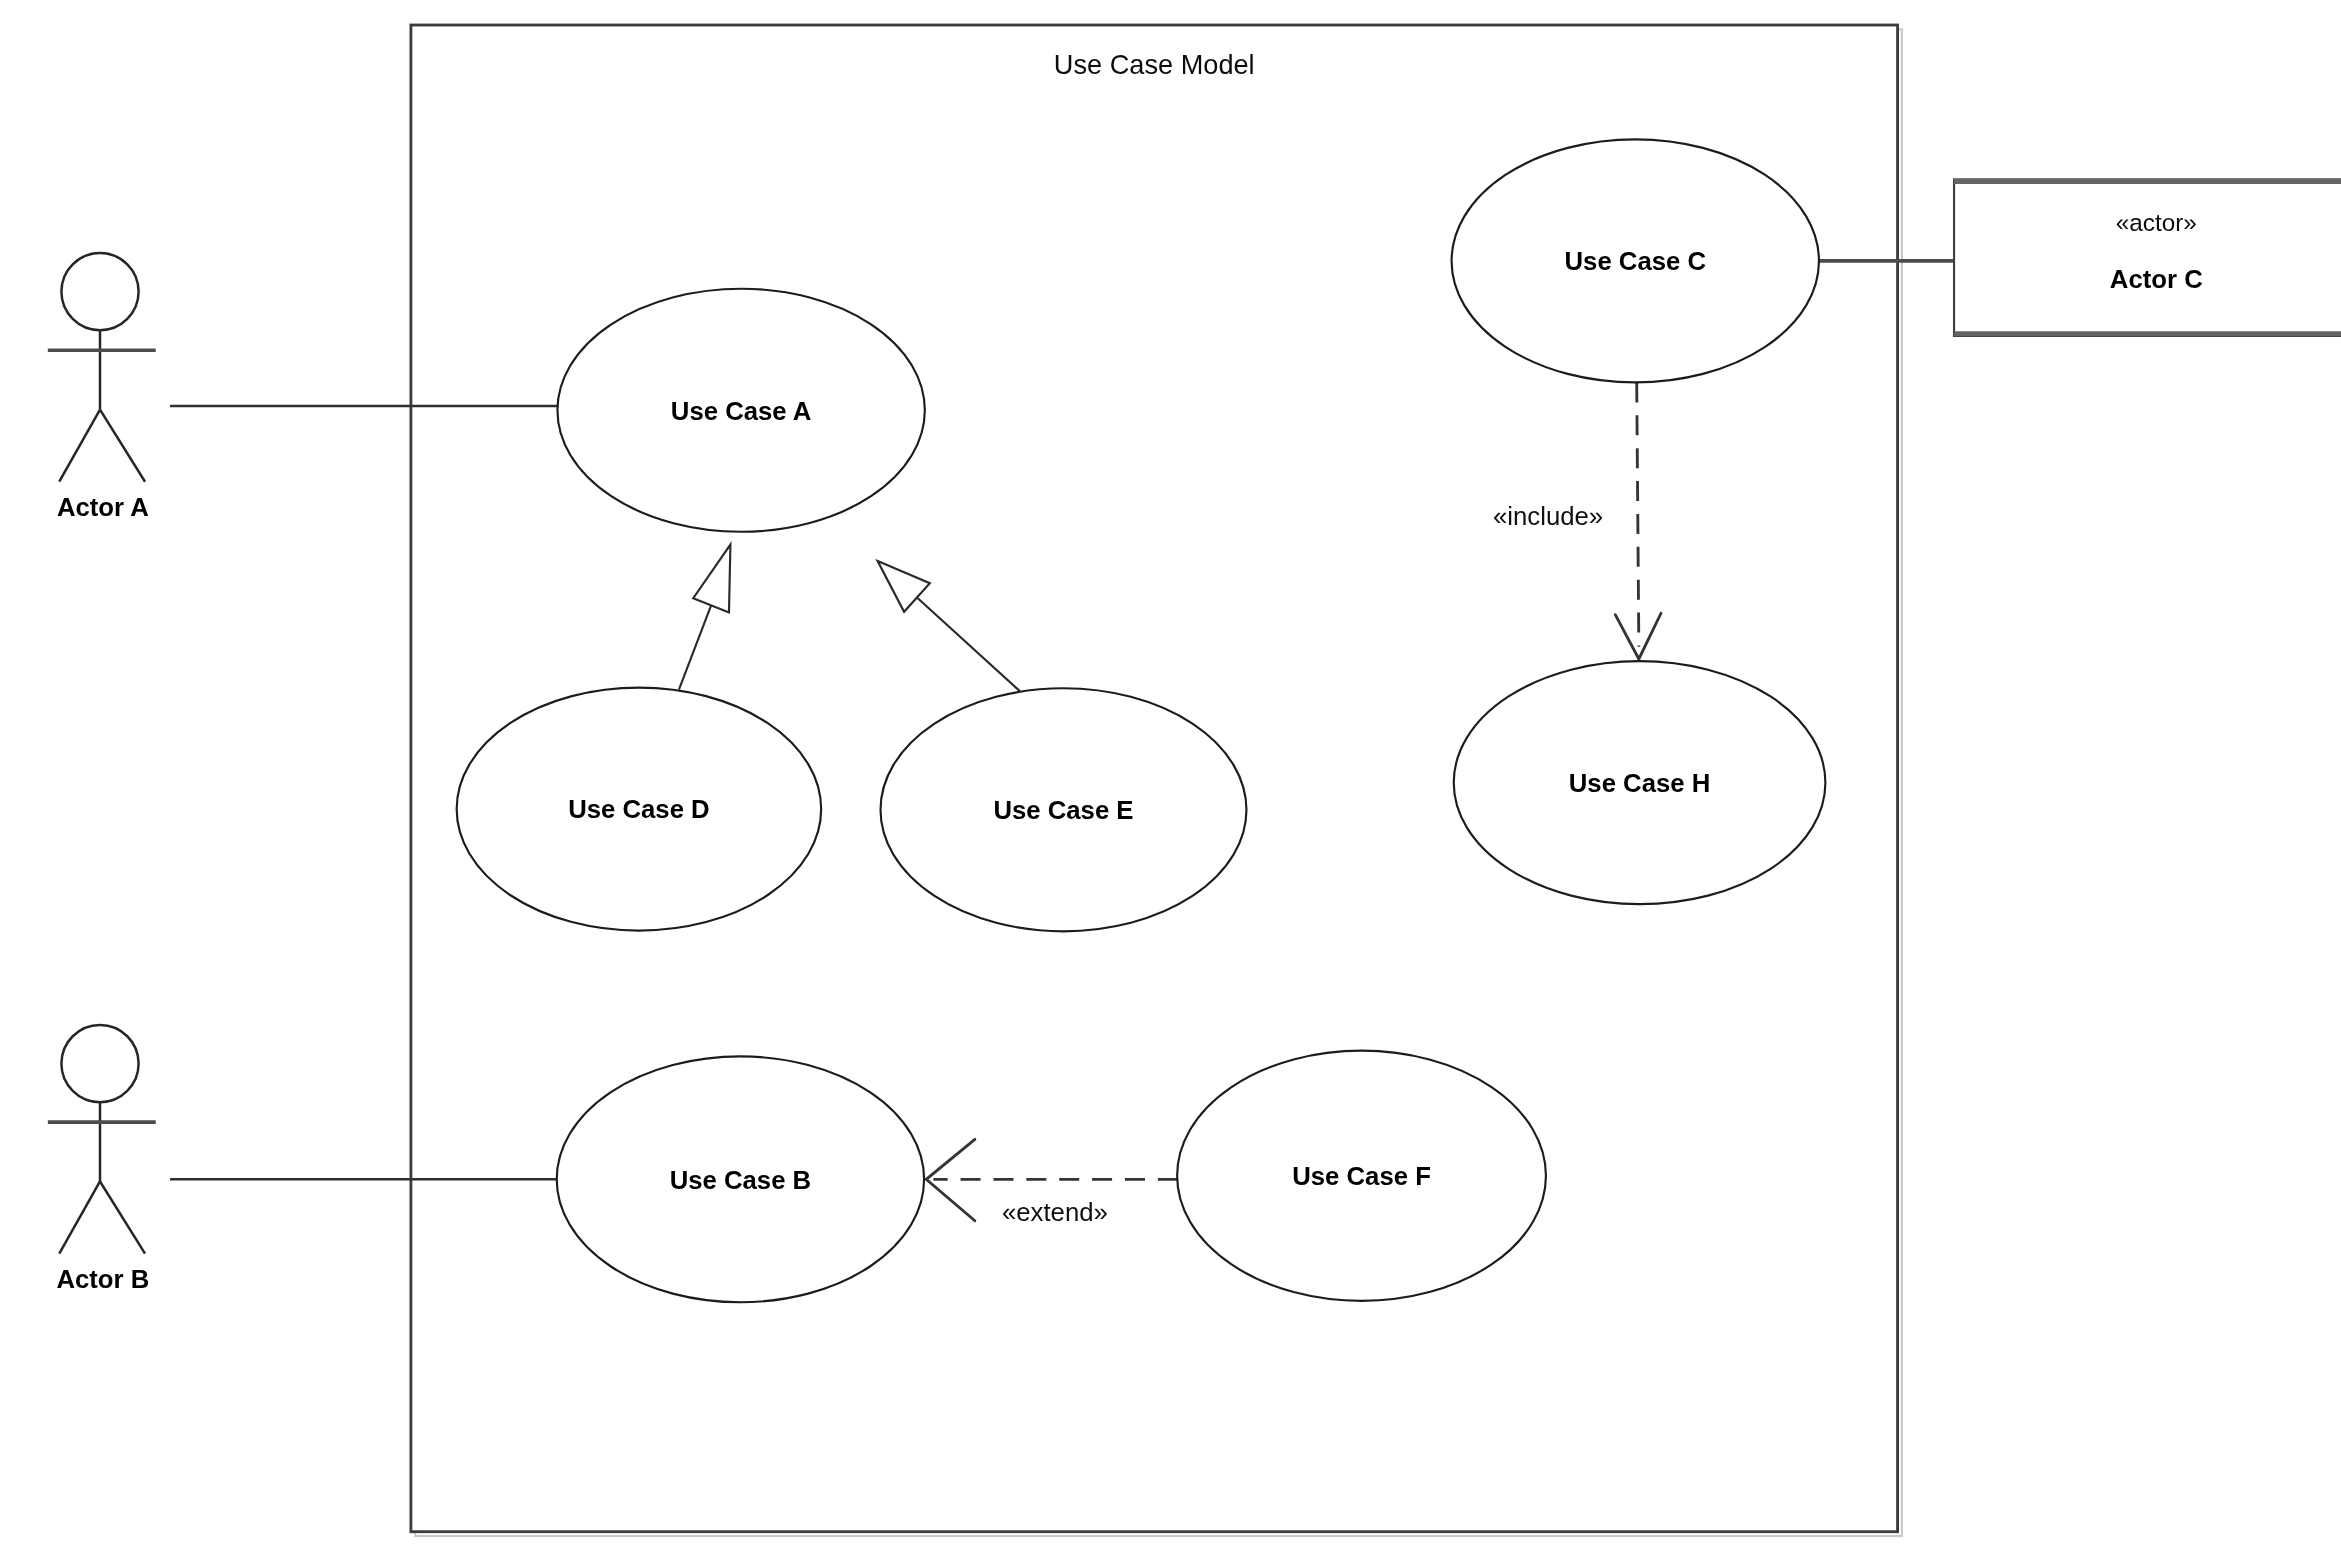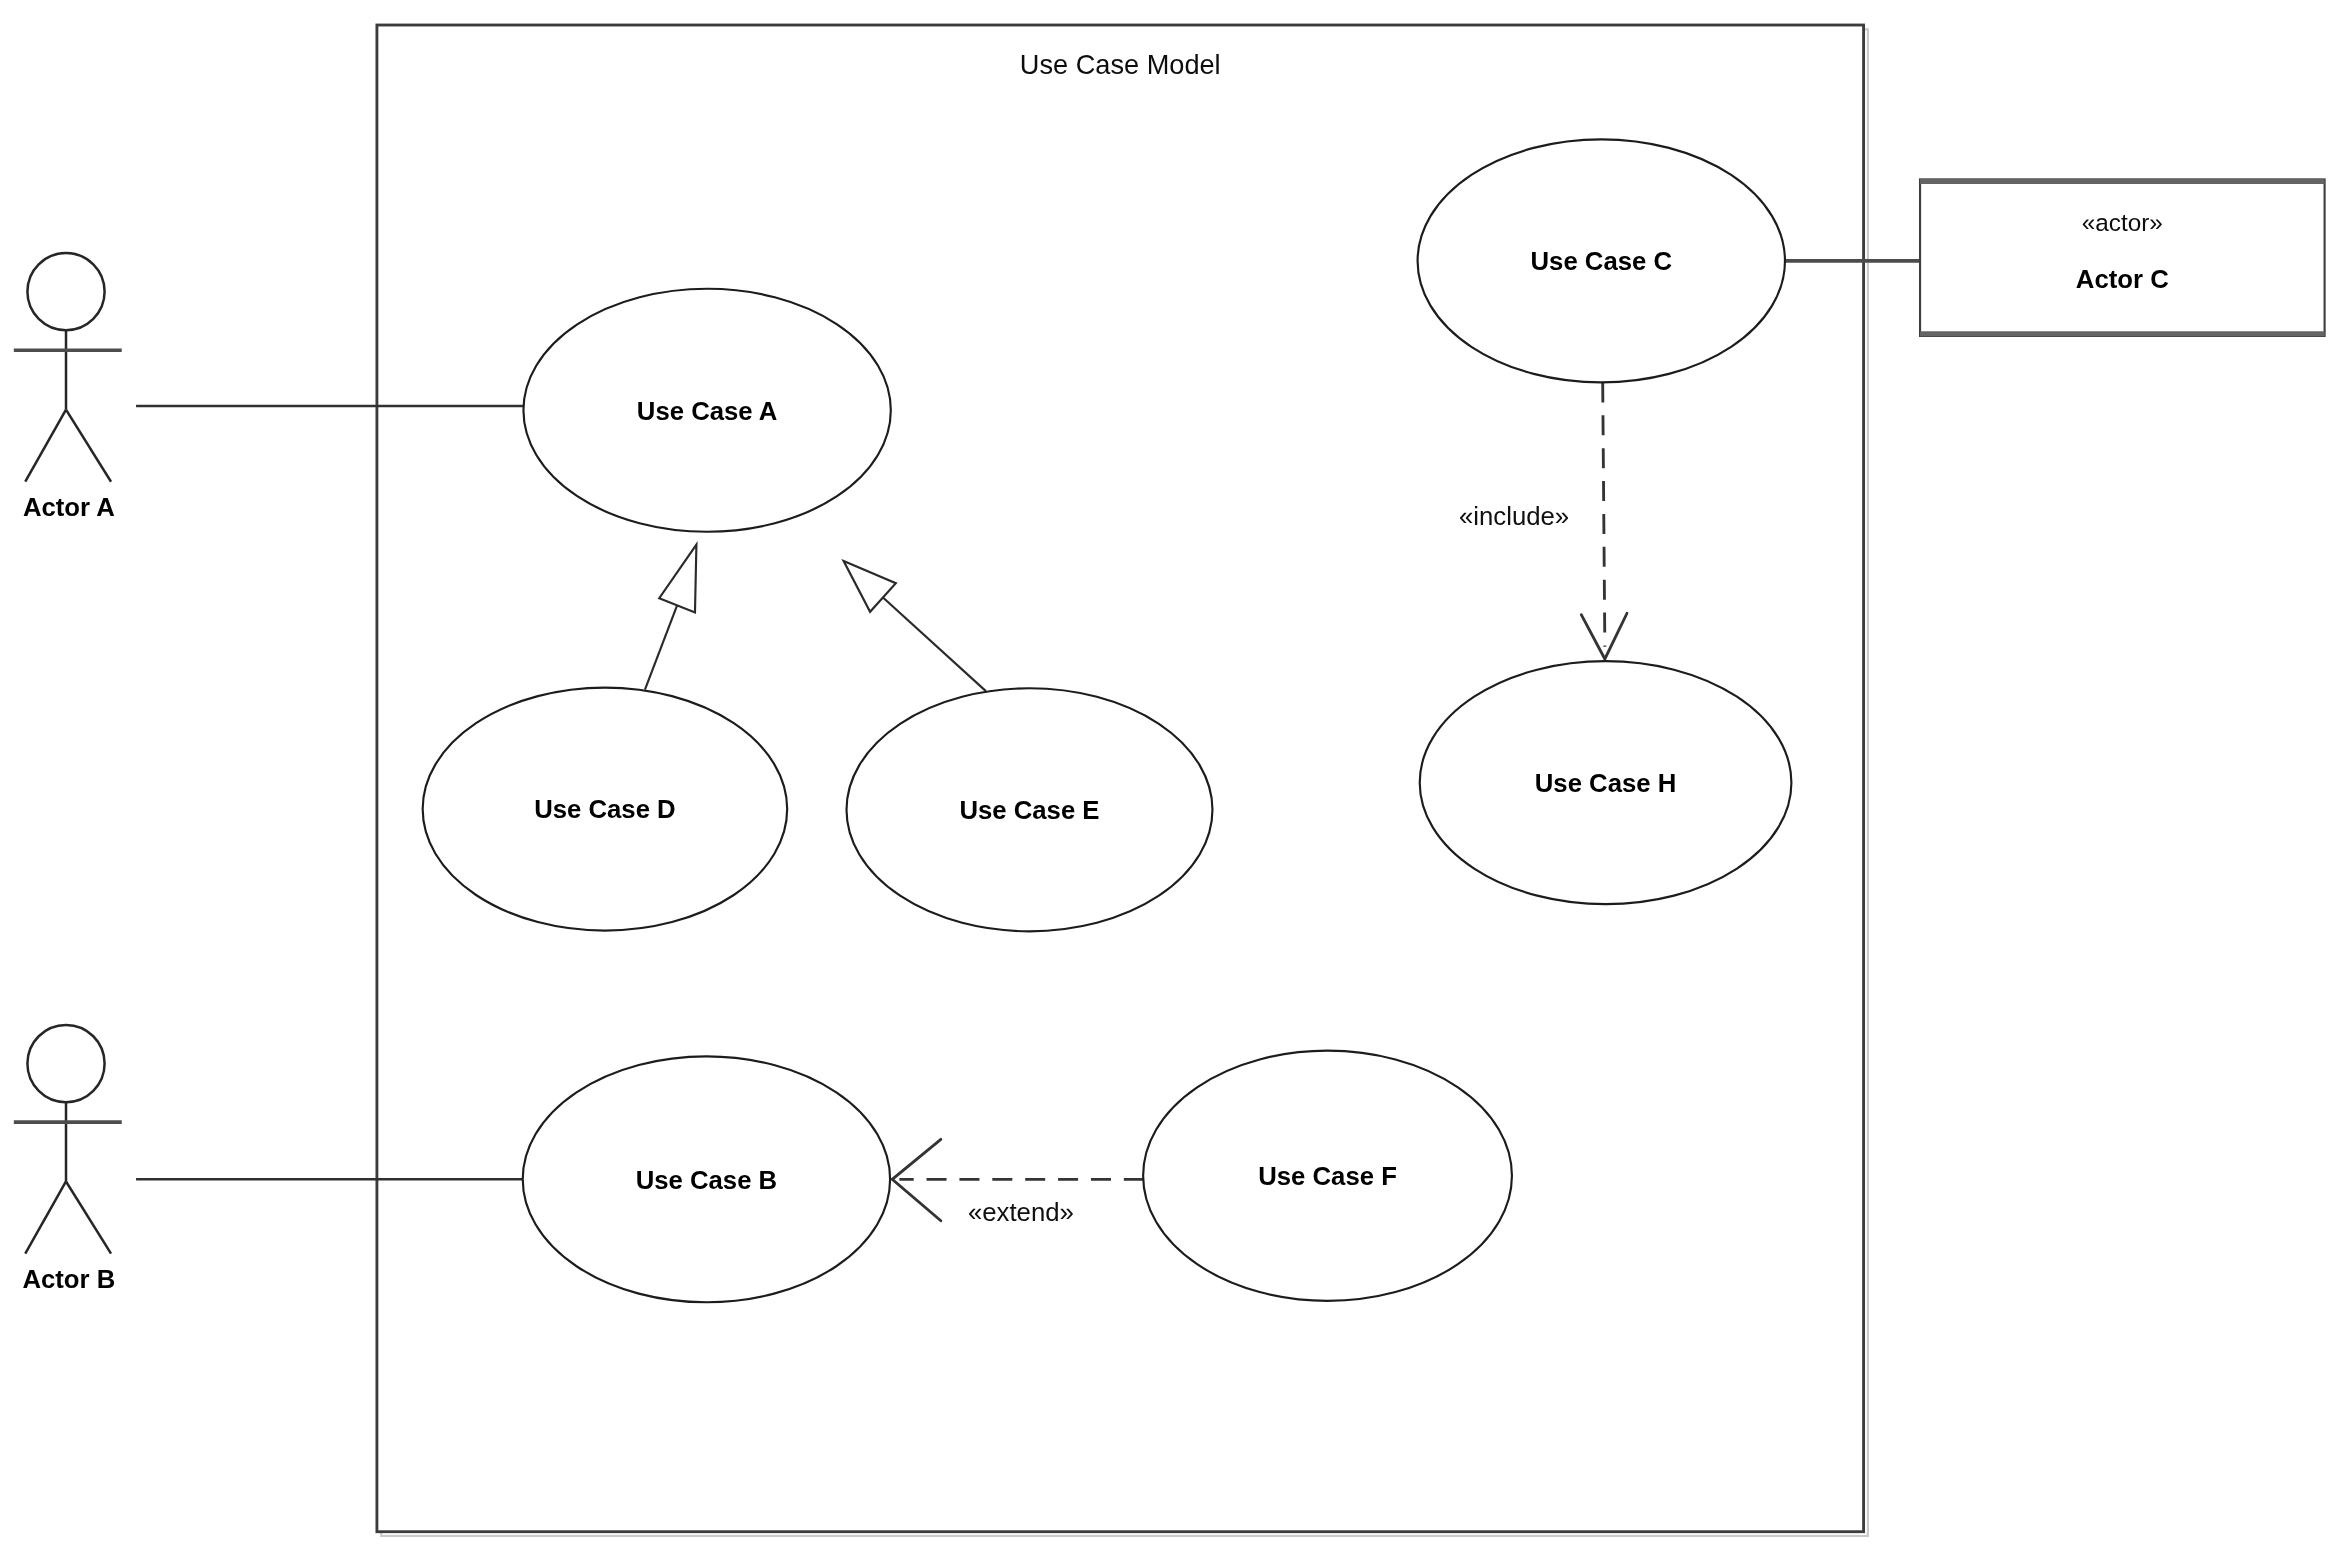--- a/index.html
+++ b/index.html
@@ -4,21 +4,21 @@
 <style>
   html, body {
     margin: 0;
     padding: 0;
     background: #ffffff;
     width: 2342px;
     height: 1561px;
     overflow: hidden;
     font-family: "Liberation Sans", sans-serif;
   }
-  #stage { position: relative; width: 1988px; height: 1561px; }
+  #stage { position: relative; width: 1988px; height: 1561px; margin-left: 34px; }
   svg { display: block; }
 
   .frame-rect   { fill: #ffffff; stroke: #3c3c3c; stroke-width: 4; }
   .frame-shadow { fill: none; stroke: #c9c9c9; stroke-width: 3; }
   .title-text   { font-size: 38px; fill: #0d0d0d; text-anchor: middle; }
 
   .uc-ellipse { fill: #ffffff; stroke: #1c1c1c; stroke-width: 3; }
   .uc-label   { font-size: 36px; font-weight: bold; fill: #000000; text-anchor: middle; }
 
   .actor-stroke { stroke: #262626; stroke-width: 3.5; fill: none; }

